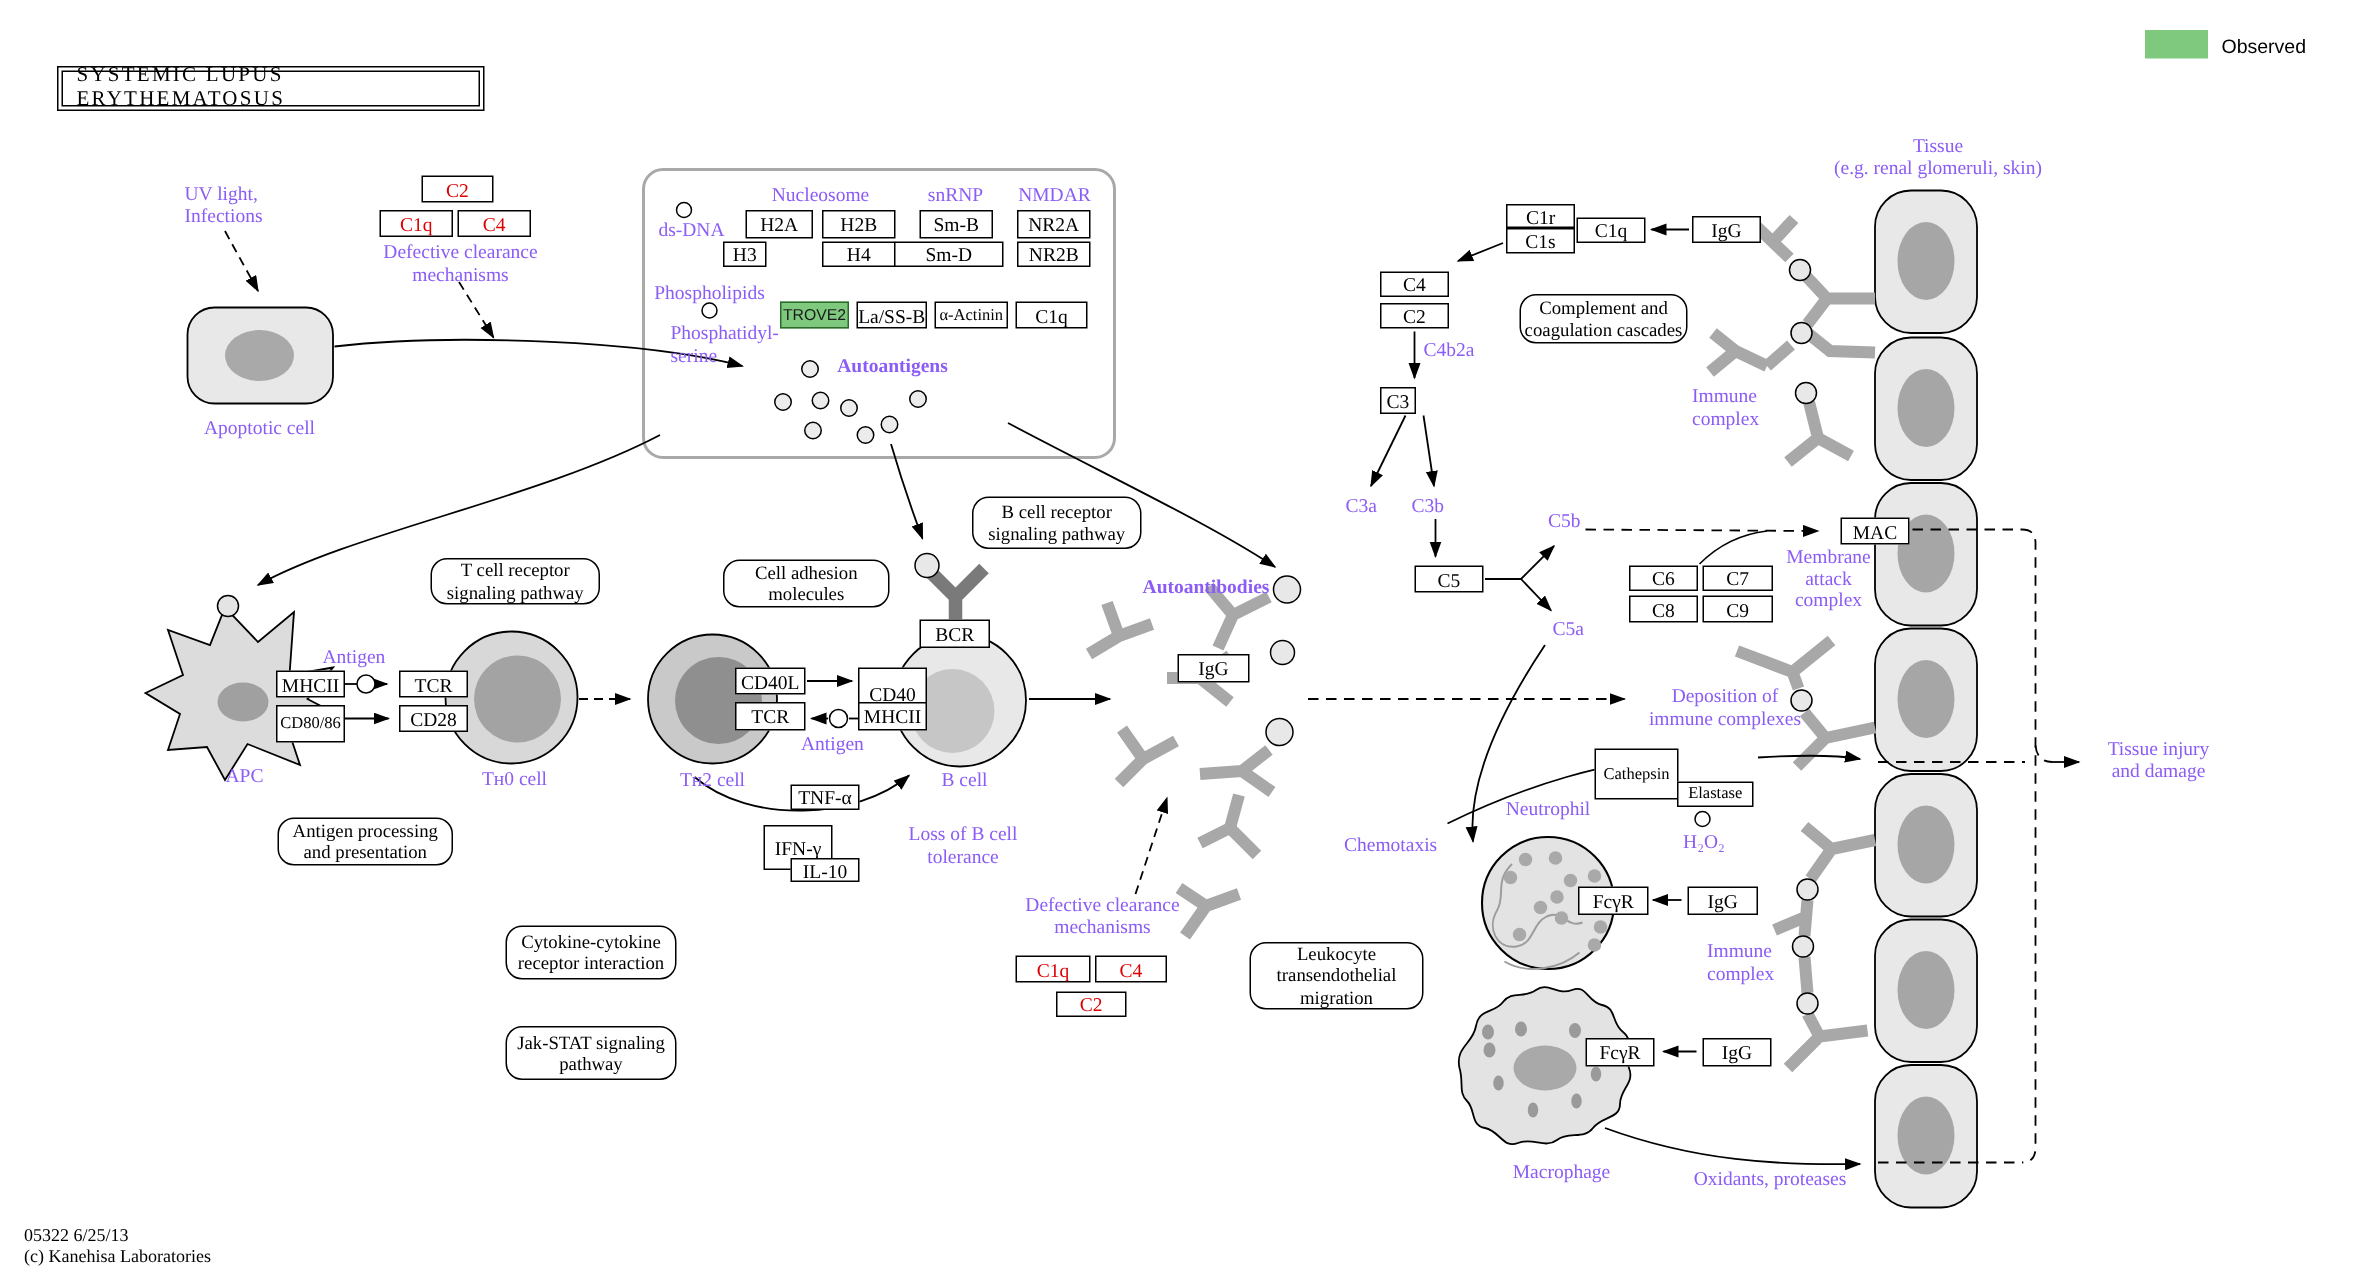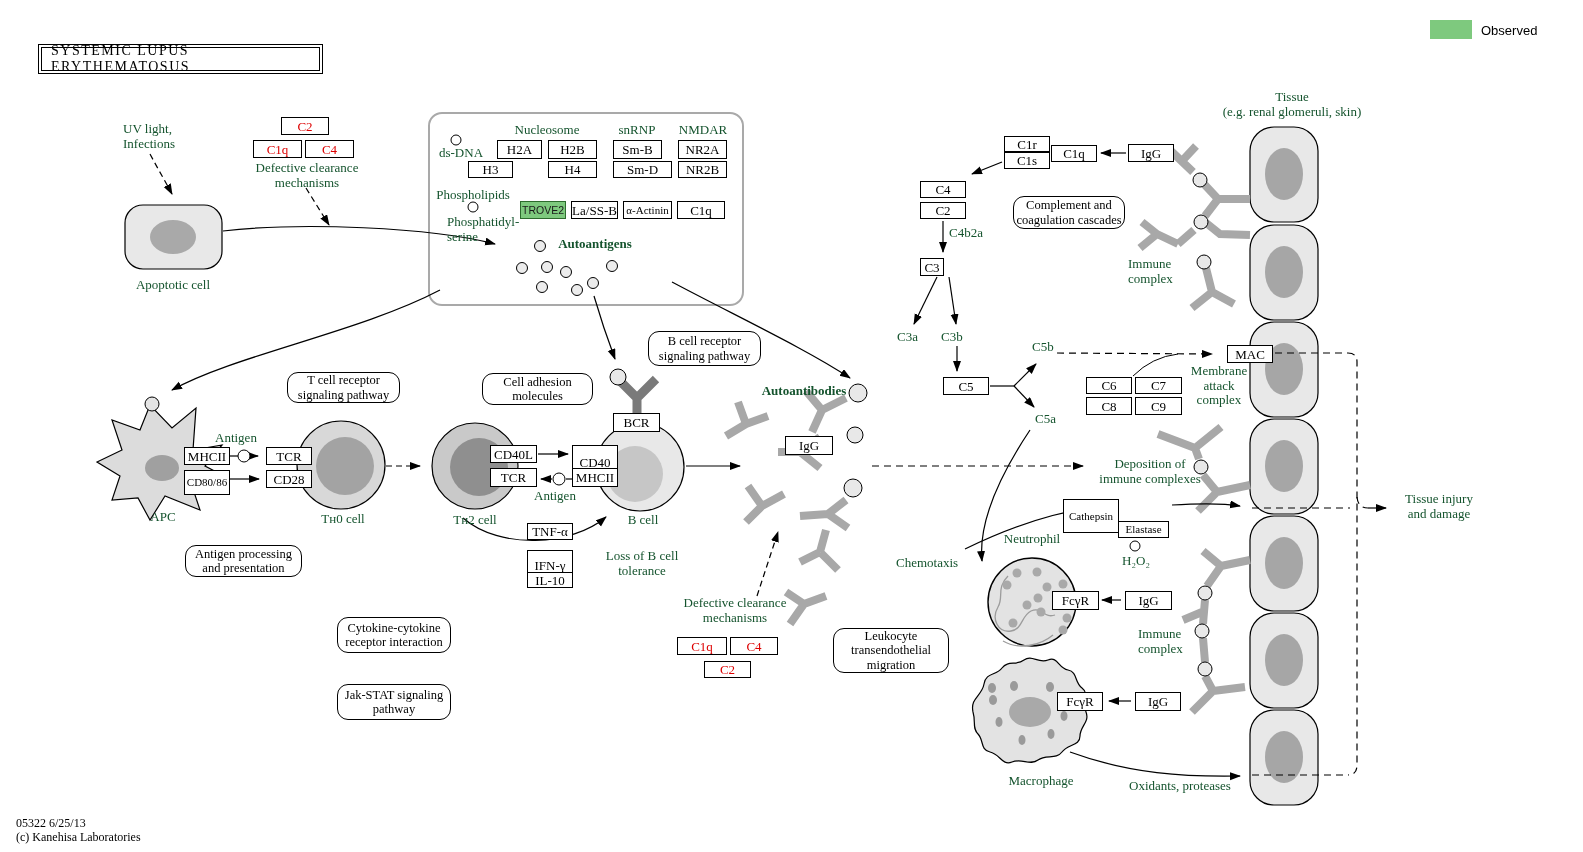--- a/index.html
+++ b/index.html
@@ -8,21 +8,21 @@
   svg.layer{position:absolute;left:0;top:0;z-index:2;}
   .container-box{position:absolute;left:428px;top:112px;width:312px;height:190px;
     border:2px solid #a9a9a9;border-radius:14px;background:transparent;z-index:1;}
   .gb{position:absolute;box-sizing:border-box;background:#fff;border:1px solid #000;
       font:13px/1 "Liberation Serif",serif;display:flex;align-items:center;justify-content:center;
       white-space:nowrap;z-index:4;}
   .gb.red{color:#dd0000;}
   .gb.sm{font-size:11px;}
   .gb.green{background:#7ec97e;border-color:#2d6b2d;
       font:10.5px "Liberation Sans",sans-serif;color:#1a1a1a;}
-  .lb{position:absolute;font:13px/1.12 "Liberation Serif",serif;color:#14532d;
+  .lb{position:absolute;font:13px/1.12 "Liberation Serif",serif;color:#8b5cf6;
       white-space:pre-line;z-index:3;}
   .lb.c{text-align:center;}
   .lb.b{font-weight:bold;}
   .pb{position:absolute;box-sizing:border-box;border:1.5px solid #000;border-radius:11px;
       background:#fff;font:12.5px/1.15 "Liberation Serif",serif;display:flex;align-items:center;
       justify-content:center;text-align:center;white-space:pre-line;z-index:4;}
   .title-box{position:absolute;left:41px;top:47px;width:268px;height:22px;border:1px solid #000;
       outline:1px solid #000;outline-offset:2px;background:#fff;display:flex;align-items:center;
       padding-left:9px;font:14px "Liberation Serif",serif;letter-spacing:1.5px;z-index:4;}
   .legend-swatch{position:absolute;left:1430px;top:20px;width:42px;height:19px;background:#7ec97e;z-index:4;}
@@ -292,44 +292,44 @@
   <div class="lb c" style="left:1113px;top:554px;width:46px">H₂O₂</div>
   <div class="lb c" style="left:991px;top:774px;width:100px">Macrophage</div>
   <div class="lb c" style="left:1120px;top:779px;width:120px">Oxidants, proteases</div>
 
   <div class="gb red" style="left:281px;top:117px;width:48px;height:18px">C2</div>
   <div class="gb red" style="left:253px;top:140px;width:49px;height:18px">C1q</div>
   <div class="gb red" style="left:305px;top:140px;width:49px;height:18px">C4</div>
 
   <div class="gb" style="left:497px;top:140px;width:45px;height:19px">H2A</div>
   <div class="gb" style="left:548px;top:140px;width:49px;height:19px">H2B</div>
-  <div class="gb" style="left:468px;top:161px;width:45px;height:17px">H3</div>
+  <div class="gb" style="left:482px;top:161px;width:29px;height:17px">H3</div>
   <div class="gb" style="left:548px;top:161px;width:49px;height:17px">H4</div>
   <div class="gb" style="left:613px;top:140px;width:49px;height:19px">Sm-B</div>
-  <div class="gb" style="left:613px;top:161px;width:59px;height:17px">Sm-D</div>
+  <div class="gb" style="left:596px;top:161px;width:73px;height:17px">Sm-D</div>
   <div class="gb" style="left:678px;top:140px;width:49px;height:19px">NR2A</div>
   <div class="gb" style="left:678px;top:161px;width:49px;height:17px">NR2B</div>
   <div class="gb green" style="left:520px;top:201px;width:46px;height:18px">TROVE2</div>
   <div class="gb" style="left:571px;top:201px;width:47px;height:18px">La/SS-B</div>
   <div class="gb sm" style="left:623px;top:201px;width:49px;height:18px">α-Actinin</div>
   <div class="gb" style="left:677px;top:201px;width:48px;height:18px">C1q</div>
 
   <div class="gb" style="left:184px;top:447px;width:46px;height:18px">MHCII</div>
   <div class="gb sm" style="left:184px;top:470px;width:46px;height:25px">CD80/86</div>
   <div class="gb" style="left:266px;top:447px;width:46px;height:18px">TCR</div>
   <div class="gb" style="left:266px;top:470px;width:46px;height:18px">CD28</div>
 
   <div class="gb" style="left:490px;top:445px;width:47px;height:18px">CD40L</div>
   <div class="gb" style="left:572px;top:445px;width:46px;height:34px">CD40</div>
   <div class="gb" style="left:490px;top:468px;width:47px;height:19px">TCR</div>
   <div class="gb" style="left:572px;top:468px;width:46px;height:19px">MHCII</div>
   <div class="gb" style="left:613px;top:413px;width:47px;height:19px">BCR</div>
 
   <div class="gb" style="left:527px;top:523px;width:46px;height:17px">TNF-α</div>
-  <div class="gb" style="left:527px;top:550px;width:46px;height:30px">IFN-γ</div>
+  <div class="gb" style="left:509px;top:550px;width:46px;height:30px">IFN-γ</div>
   <div class="gb" style="left:527px;top:572px;width:46px;height:16px">IL-10</div>
 
   <div class="gb" style="left:785px;top:436px;width:48px;height:19px">IgG</div>
 
   <div class="gb" style="left:1004px;top:136px;width:46px;height:16px">C1r</div>
   <div class="gb" style="left:1004px;top:152px;width:46px;height:17px">C1s</div>
   <div class="gb" style="left:1051px;top:145px;width:46px;height:17px">C1q</div>
   <div class="gb" style="left:1128px;top:144px;width:46px;height:18px">IgG</div>
   <div class="gb" style="left:920px;top:181px;width:46px;height:17px">C4</div>
   <div class="gb" style="left:920px;top:202px;width:46px;height:17px">C2</div>

